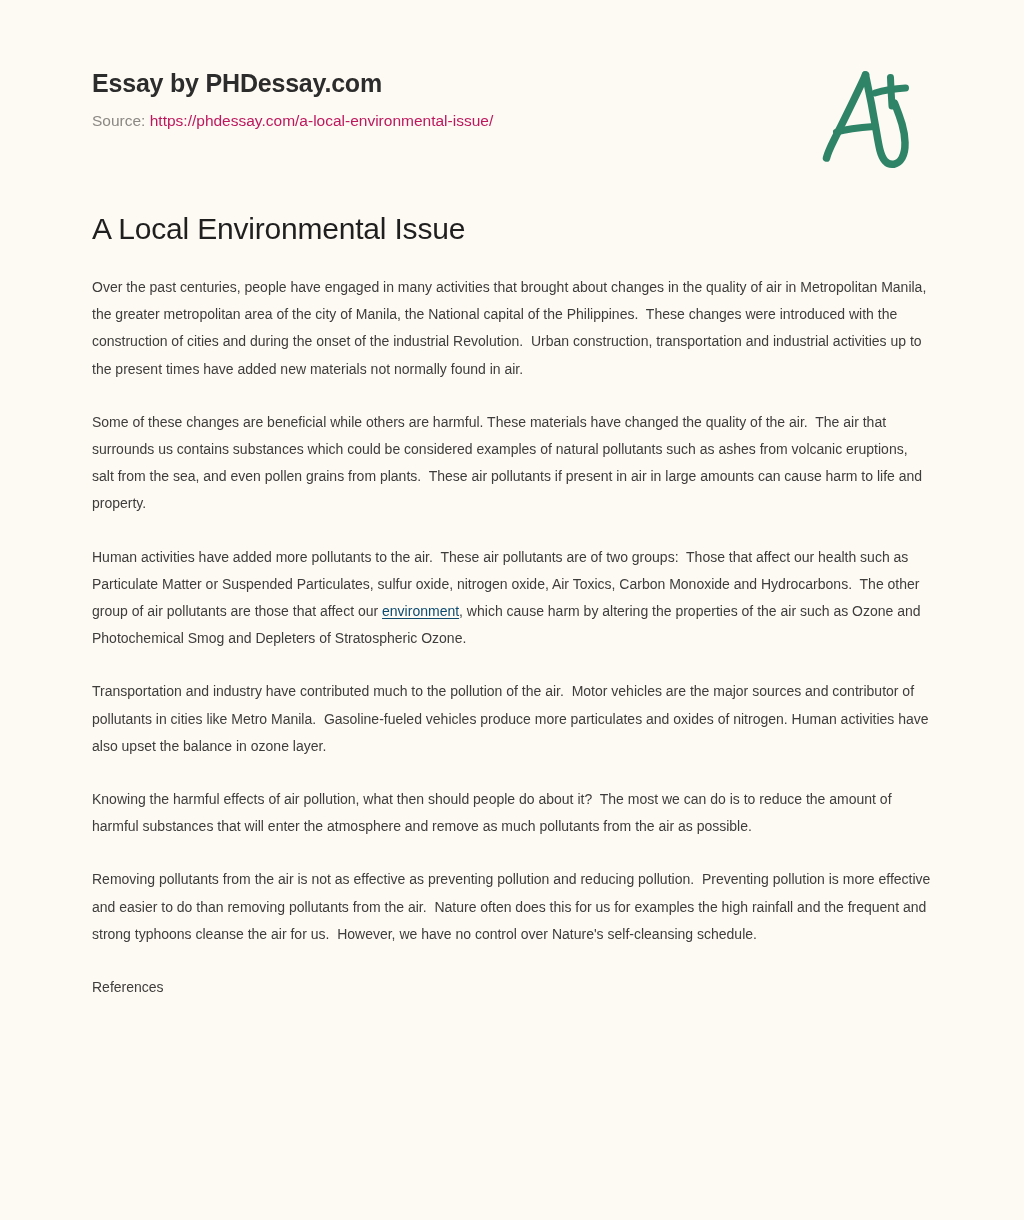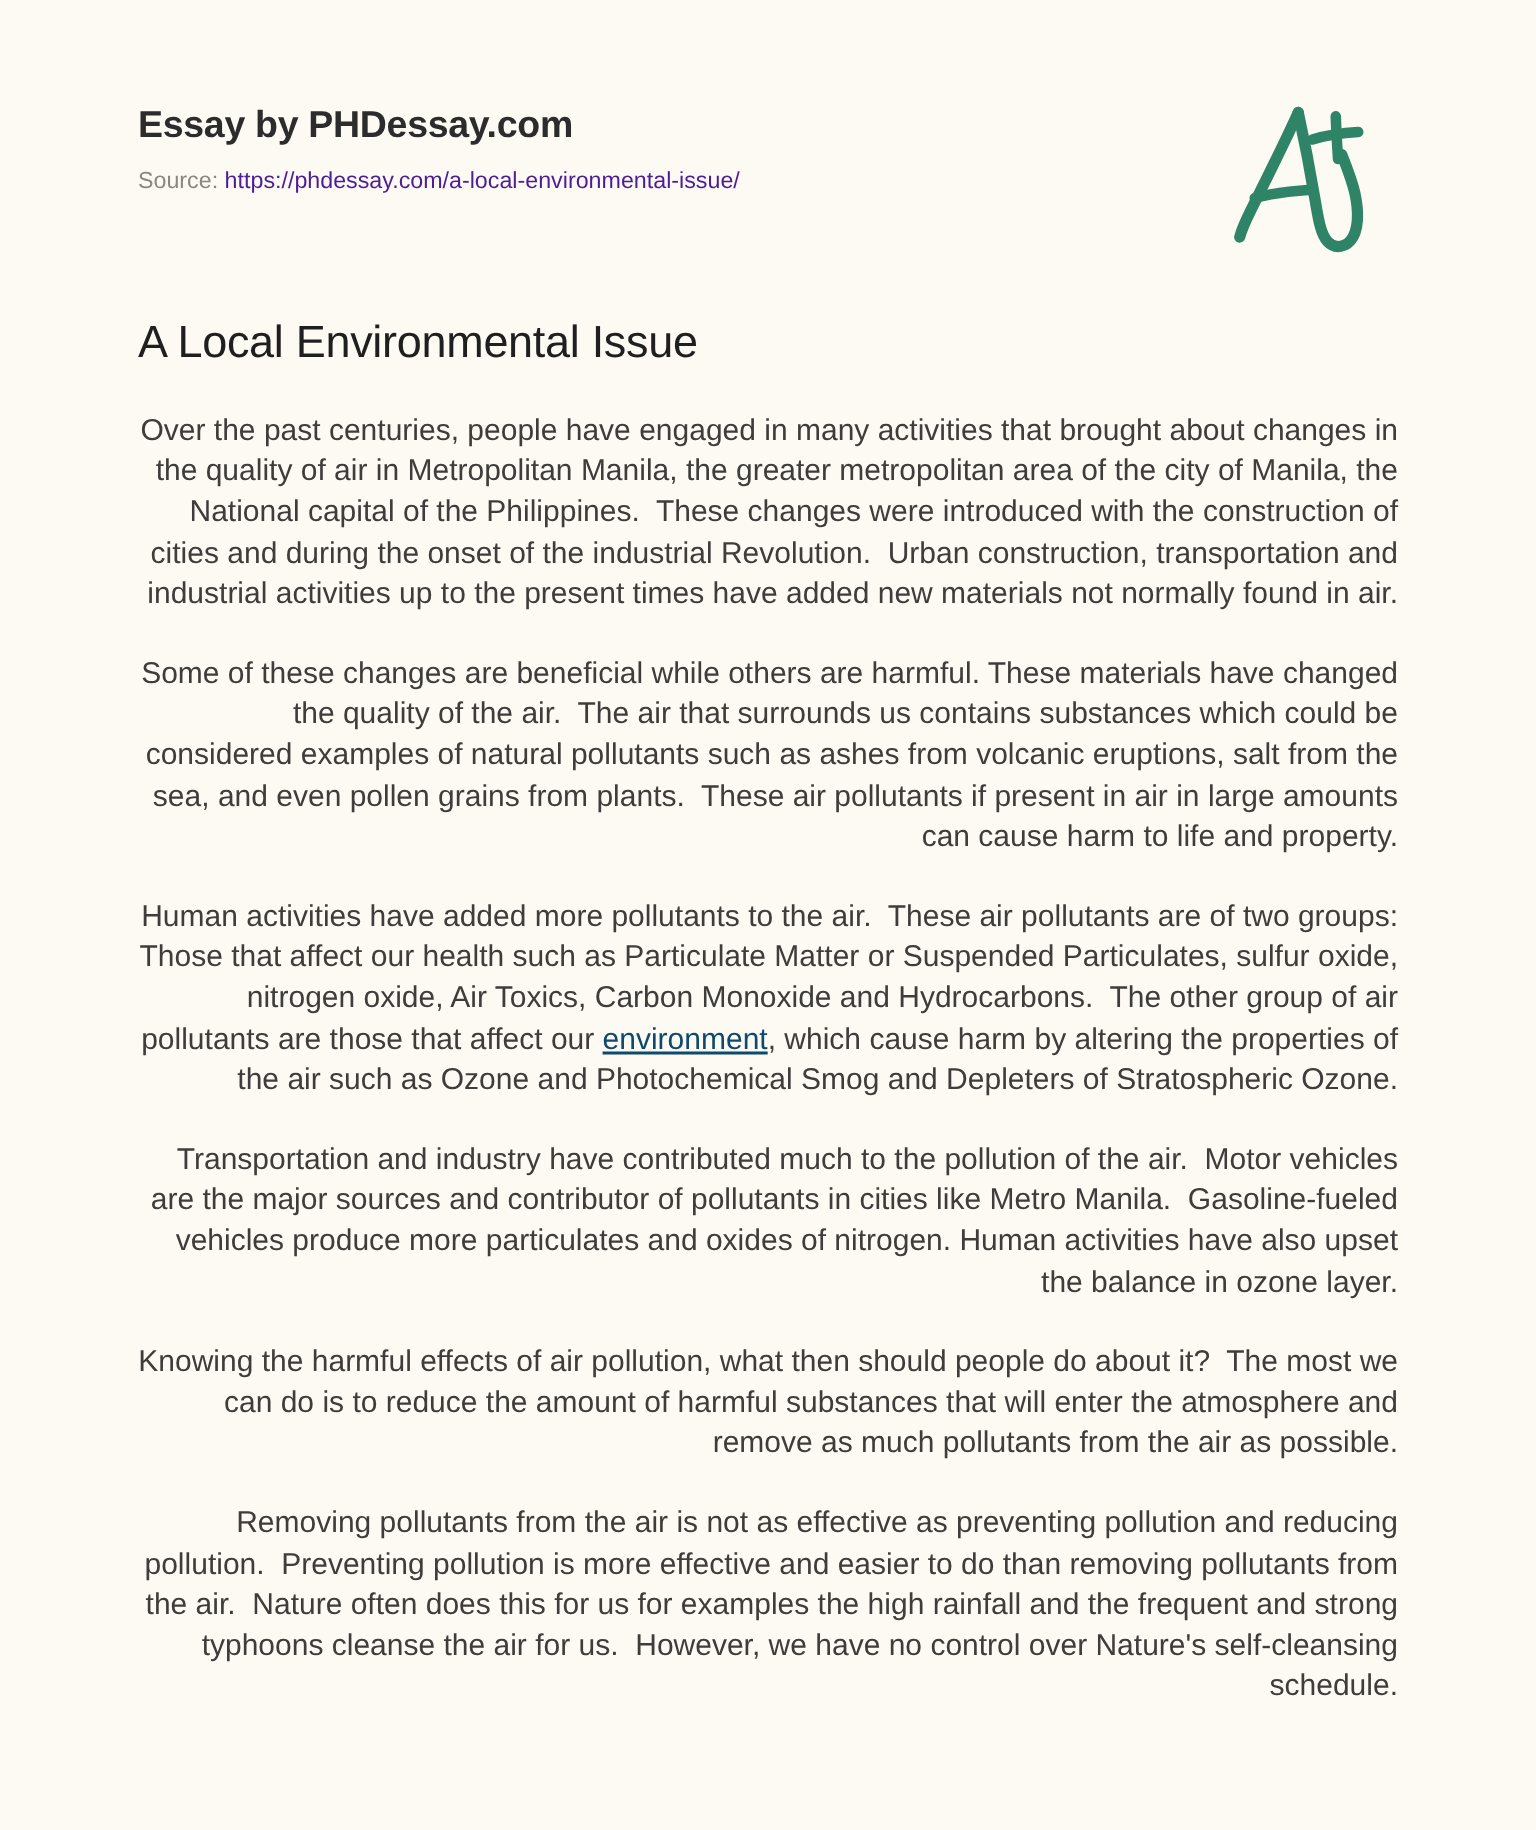--- a/index.html
+++ b/index.html
@@ -53,21 +53,21 @@
     color: #8b8884;
     white-space: nowrap;
   }
 
   .source-label {
     color: #8b8884;
     text-align: right;
   }
 
   .source-url {
-    color: #4c1d95;
+    color: #be185d;
     text-decoration: none;
   }
 
   .logo {
     position: absolute;
     left: 812px;
     top: 62px;
     width: 112px;
     height: 108px;
   }
@@ -95,24 +95,24 @@
     line-height: 42px;
     letter-spacing: -0.2px;
   }
 
   .body-copy {
     margin-top: 24px;
   }
 
   .body-copy p {
     margin: 0 0 26px 0;
-    font-size: 20px;
+    font-size: 14px;
     line-height: 27.2px;
     color: #3e3d3b;
-    text-align: right;
+    text-align: left;
     white-space: pre-wrap;
   }
 
   .body-copy p:last-child {
     margin-bottom: 0;
   }
 
   .inline-link {
     color: #0c4a6e;
     text-decoration: underline;
@@ -174,18 +174,19 @@
       <p>Some of these changes are beneficial while others are harmful. These materials have changed the quality of the air.  The air that surrounds us contains substances which could be considered examples of natural pollutants such as ashes from volcanic eruptions, salt from the sea, and even pollen grains from plants.  These air pollutants if present in air in large amounts can cause harm to life and property.</p>
 
       <p><span>Human activities have added more pollutants to the air.  These air pollutants are of two groups:  Those that affect our health such as Particulate Matter or Suspended Particulates, sulfur oxide, nitrogen oxide, Air Toxics, Carbon Monoxide and Hydrocarbons.  The other group of air pollutants are those that affect our </span><a class="inline-link" href="#">environment</a><span>, which cause harm by altering the properties of the air such as Ozone and Photochemical Smog and Depleters of Stratospheric Ozone.</span></p>
 
       <p>Transportation and industry have contributed much to the pollution of the air.  Motor vehicles are the major sources and contributor of pollutants in cities like Metro Manila.  Gasoline-fueled vehicles produce more particulates and oxides of nitrogen. Human activities have also upset the balance in ozone layer.</p>
 
       <p>Knowing the harmful effects of air pollution, what then should people do about it?  The most we can do is to reduce the amount of harmful substances that will enter the atmosphere and remove as much pollutants from the air as possible.</p>
 
       <p>Removing pollutants from the air is not as effective as preventing pollution and reducing pollution.  Preventing pollution is more effective and easier to do than removing pollutants from the air.  Nature often does this for us for examples the high rainfall and the frequent and strong typhoons cleanse the air for us.  However, we have no control over Nature's self-cleansing schedule.</p>
 
+      <p class="ref-heading">References</p>
 
 
     </div>
   </div>
 
 </div>
 
 </body></html>

